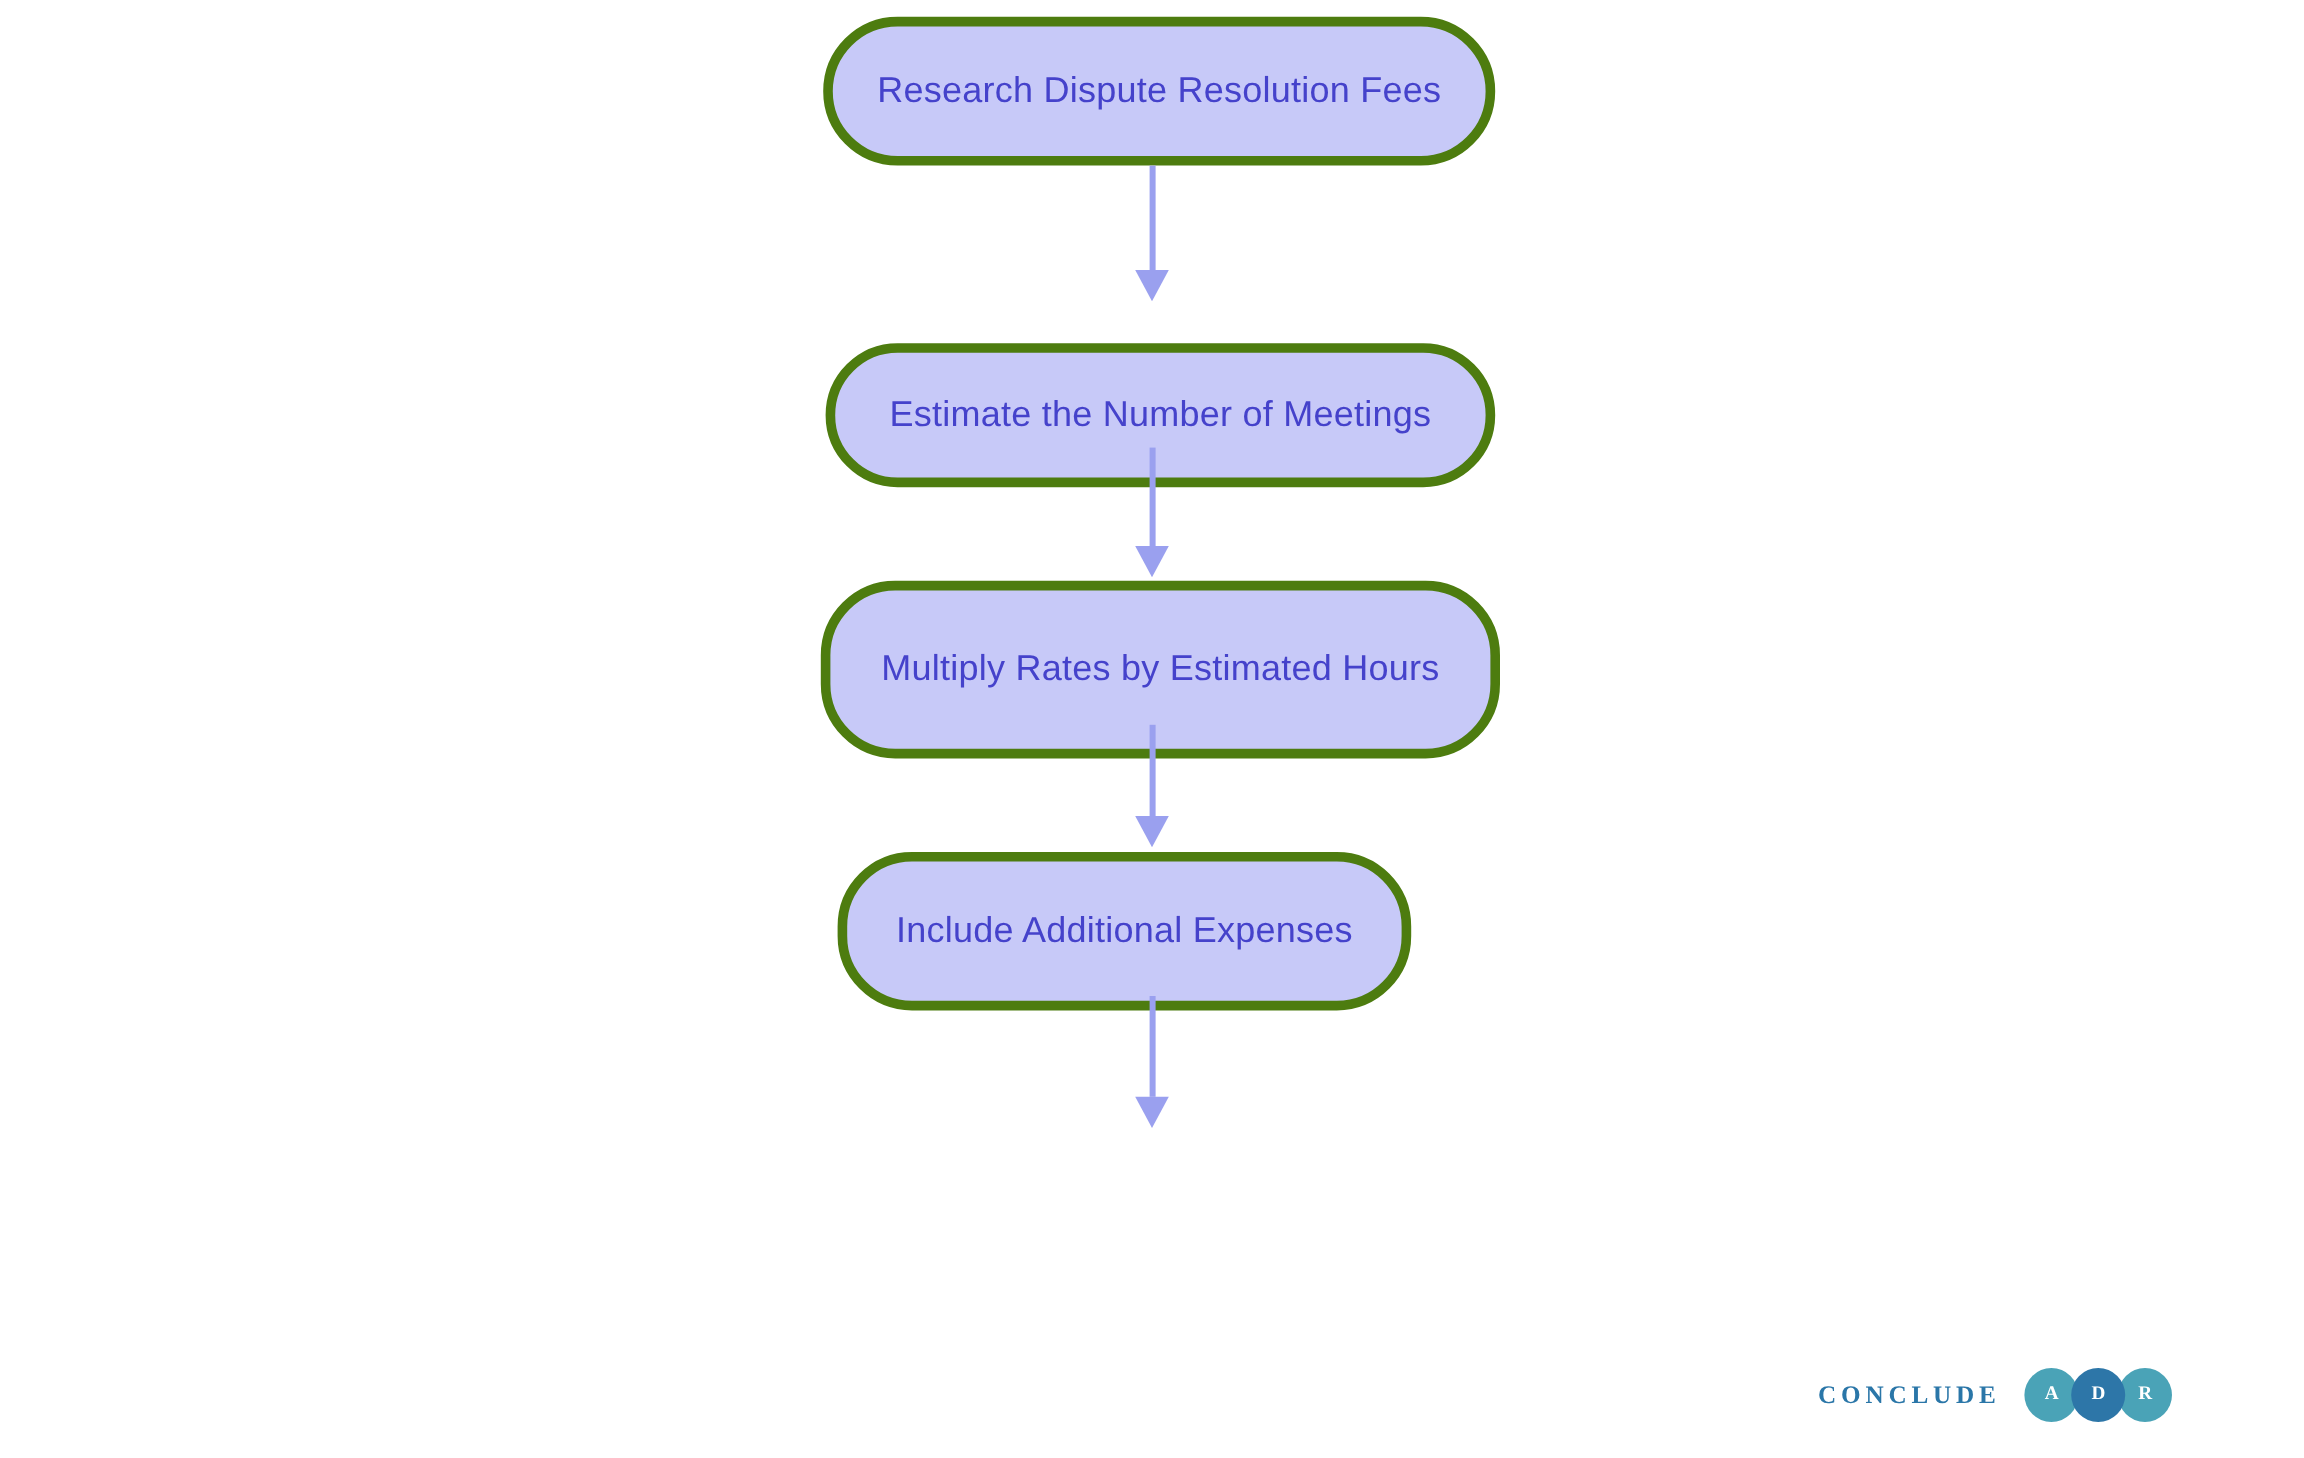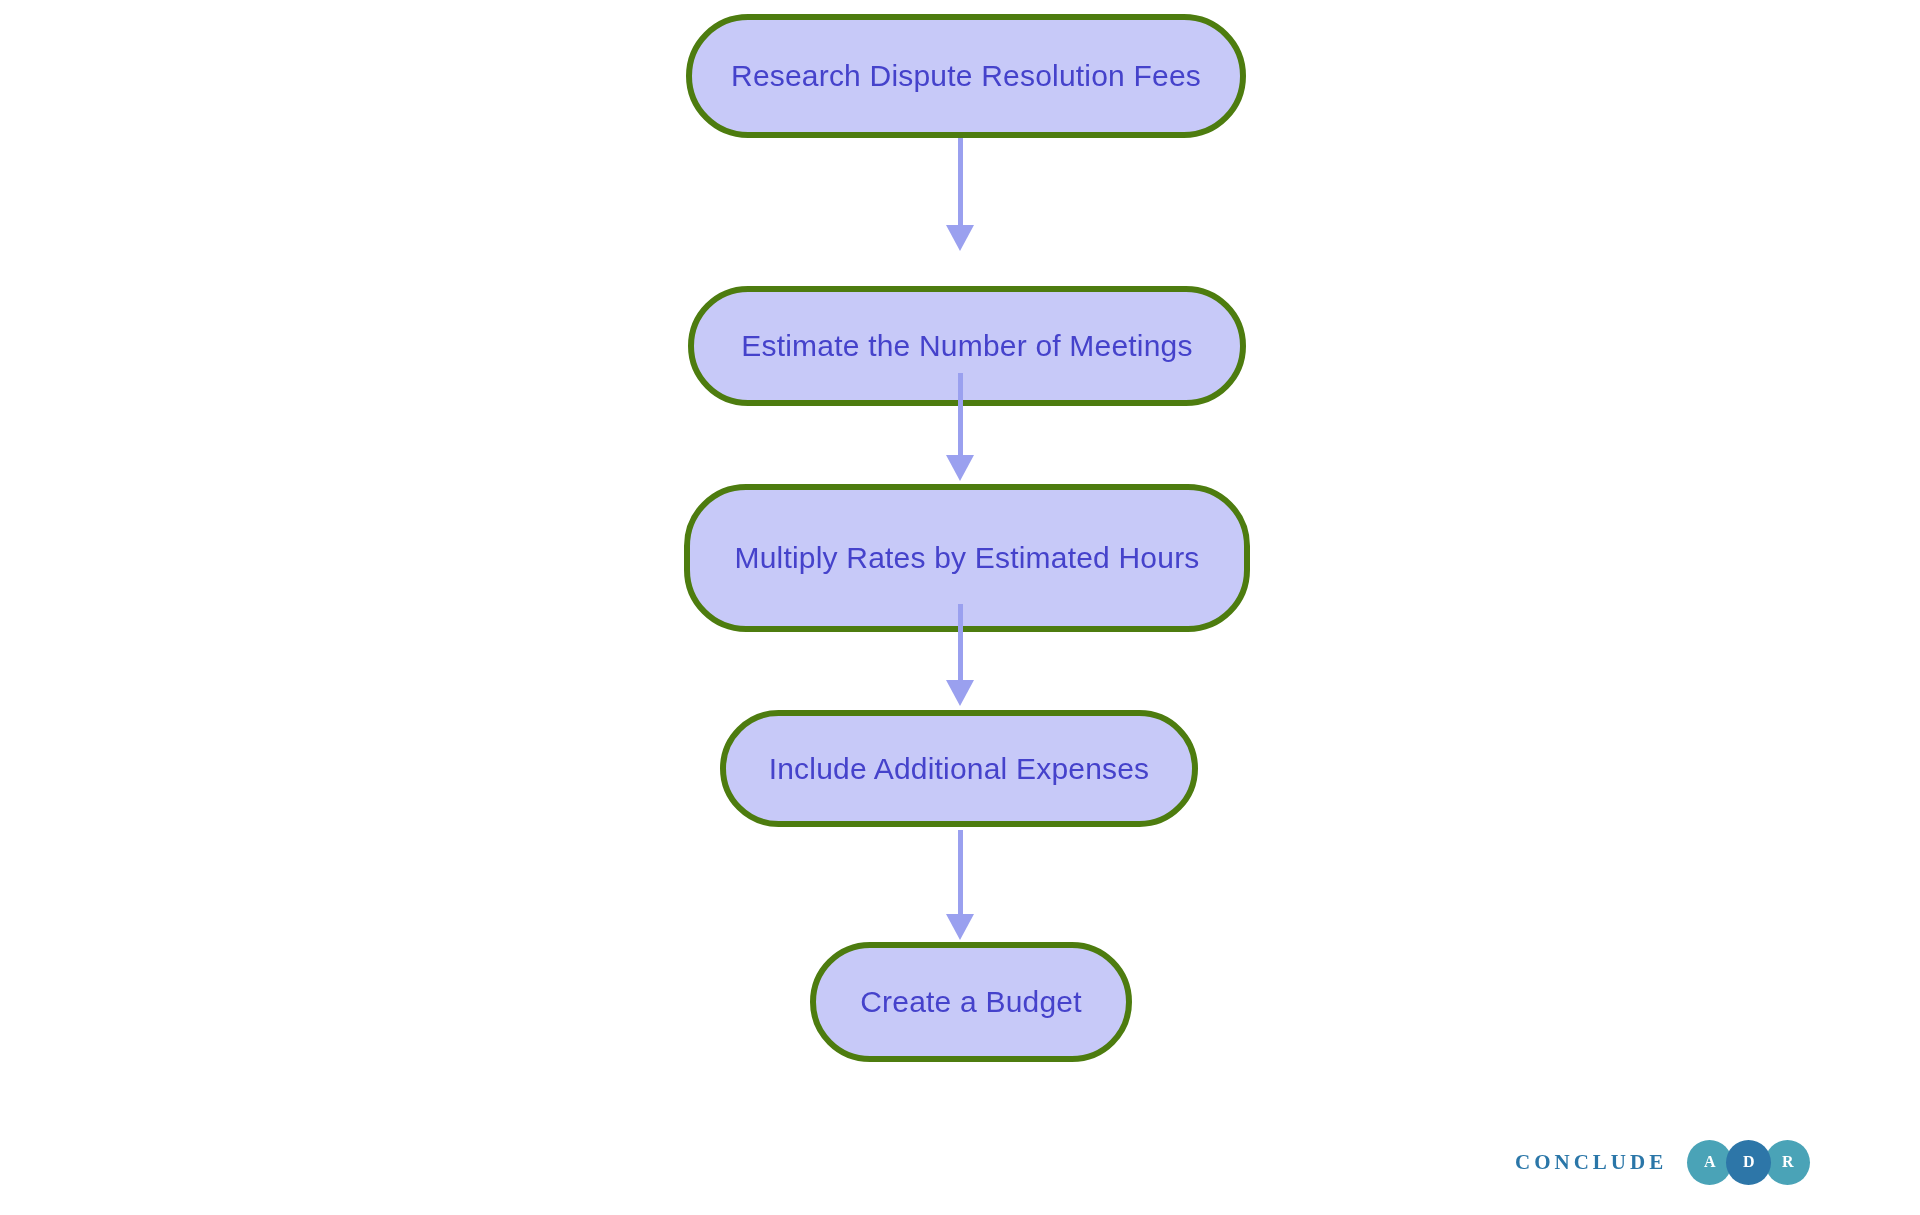--- a/index.html
+++ b/index.html
@@ -14,32 +14,32 @@
     overflow: hidden;
   }
 
   
   .node {
     position: absolute;
     display: flex;
     align-items: center;
     justify-content: center;
     background: #c7c9f8;
-    border: 6px solid #4d7c0f;
+    border: 8px solid #4d7c0f;
     border-radius: 62px;
     color: #4542cb;
     font-size: 30px;
     letter-spacing: 0.2px;
     text-align: center;
     white-space: nowrap;
   }
   .node-1 { left: 686px; top: 14px;  width: 560px; height: 124px; }
   .node-2 { left: 688px; top: 253px; width: 558px; height: 120px; margin-top: 33px; }
   .node-3 { left: 684px; top: 484px; width: 566px; height: 148px; }
-  .node-4 { left: 720px; top: 710px; width: 478px; height: 117px; }
+  .node-4 { left: 698px; top: 710px; width: 478px; height: 132px; }
   .node-5 { left: 810px; top: 942px; width: 322px; height: 120px; }
 
   
   .arrow {
     position: absolute;
     left: 946px;
     width: 28px;
     display: flex;
     flex-direction: column;
     align-items: center;
@@ -135,23 +135,20 @@
 
   <div class="node node-4">
     <span>Include Additional Expenses</span>
   </div>
 
   <div class="arrow arrow-4">
     <div class="arrow-line"></div>
     <div class="arrow-head"></div>
   </div>
 
-  <div class="node node-5">
-    <span>Create a Budget</span>
-  </div>
 
   <div class="logo">
     <span class="wordmark">CONCLUDE</span>
     <span class="badges">
       <span class="badge badge-a">A</span>
       <span class="badge badge-d">D</span>
       <span class="badge badge-r">R</span>
     </span>
   </div>
 

